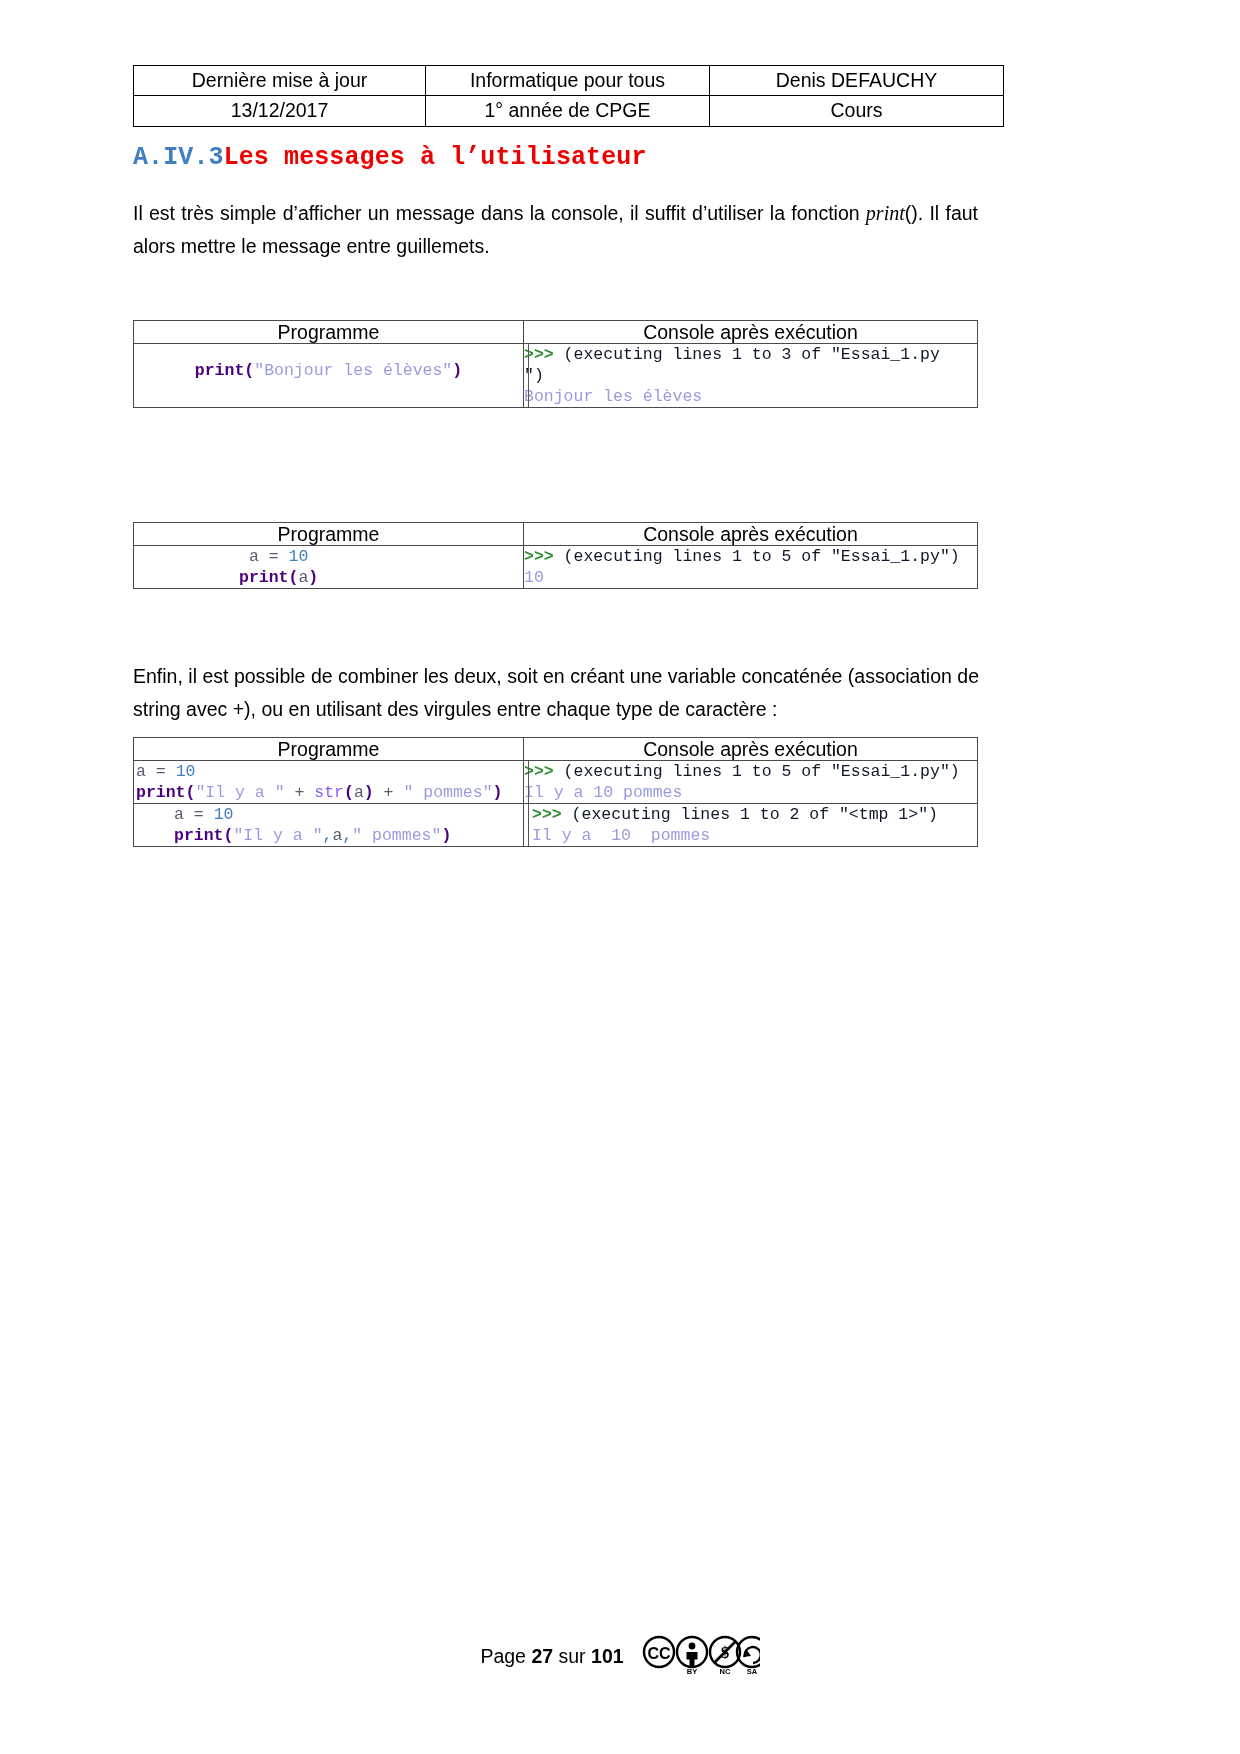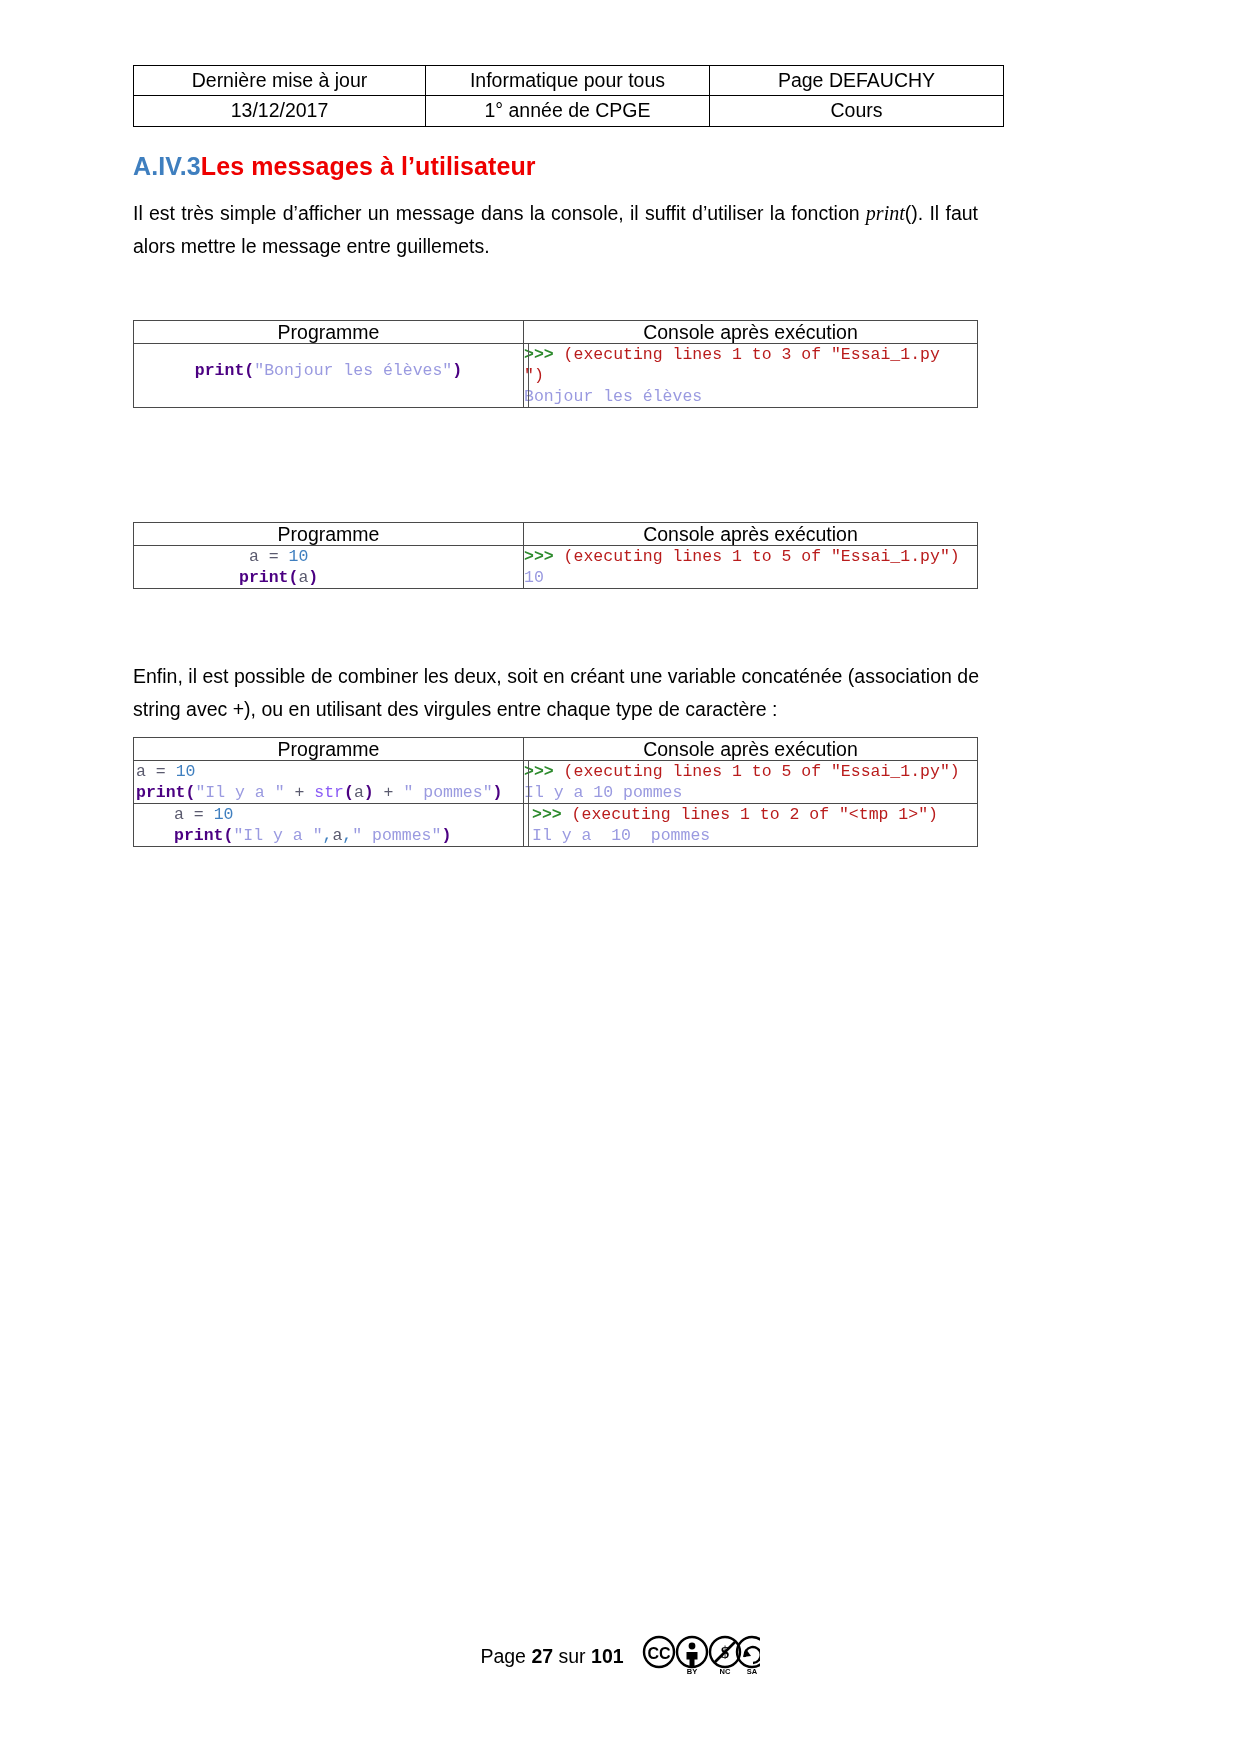--- a/index.html
+++ b/index.html
@@ -41,23 +41,23 @@
     white-space: nowrap;
   }
   .hc1 { width: 283px; }
   .hc2 { width: 275px; }
   .hc3 { width: 285px; }
 
   
   .section-heading {
     position: absolute;
     left: 133px;
-    top: 152px;
+    top: 143px;
     color: #ee0000;
-    font-family: Liberation Sans, sans-serif;
+    font-family: Liberation Mono, monospace;
     font-weight: bold;
     font-size: 25px;
     letter-spacing: 0.1px;
     white-space: nowrap;
   }
   .section-heading .num {
     display: inline-block;
     min-width: 64px;
   }
 
@@ -133,21 +133,21 @@
   .kw      { color: #4b0082; font-weight: bold; }   
   .str     { color: #9a9ae0; }
   .plain   { color: #5a5a6e; }
   .num     { color: #3f7fbf; }
   .var     { color: #5a5a6e; }
   .fn      { color: #8b5cf6; }
   .paren   { color: #4b0082; font-weight: bold; }
 
   
   .prompt  { color: #2e8b2e; font-weight: bold; }
-  .out     { color: #b91c1c; }
+  .out     { color: #0f172a; }
   .result  { color: #9a9ae0; }
 
   .code-center { text-align: center; }
 
   #table1 { left: 133px; top: 320px; width: 843px; }
   #table2 { left: 133px; top: 522px; width: 843px; }
   #table3 { left: 133px; top: 737px; width: 843px; }
 
   
   .footer {
@@ -177,21 +177,21 @@
 </head>
 <body>
 
 <div class="page">
 
   <table class="header-table">
     <tbody>
         <tr>
       <td class="hc1">Dernière mise à jour</td>
       <td class="hc2">Informatique pour tous</td>
-      <td class="hc3">Page DEFAUCHY</td>
+      <td class="hc3">Denis DEFAUCHY</td>
     </tr>
     <tr>
       <td class="hc1">13/12/2017</td>
       <td class="hc2">1° année de CPGE</td>
       <td class="hc3">Cours</td>
     </tr>
   </tbody>
     </table>
 
   <div class="section-heading">

